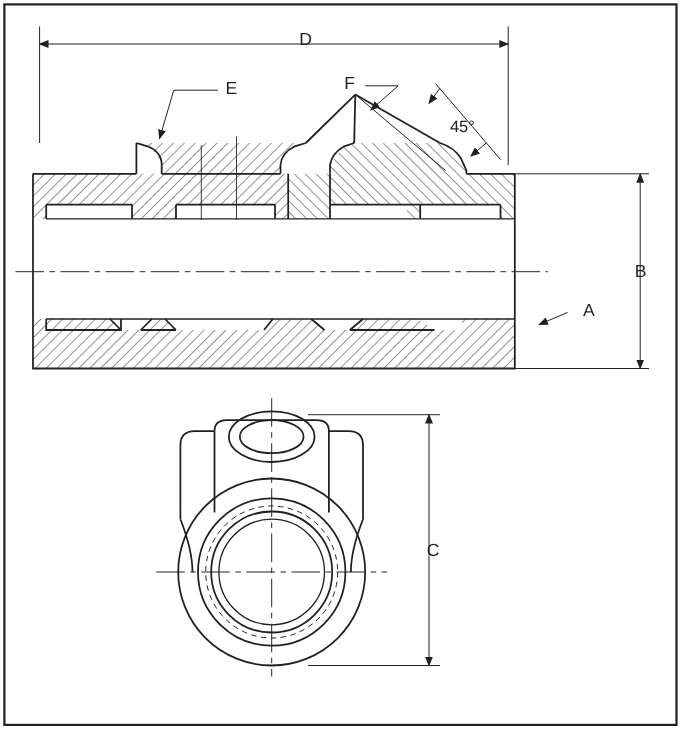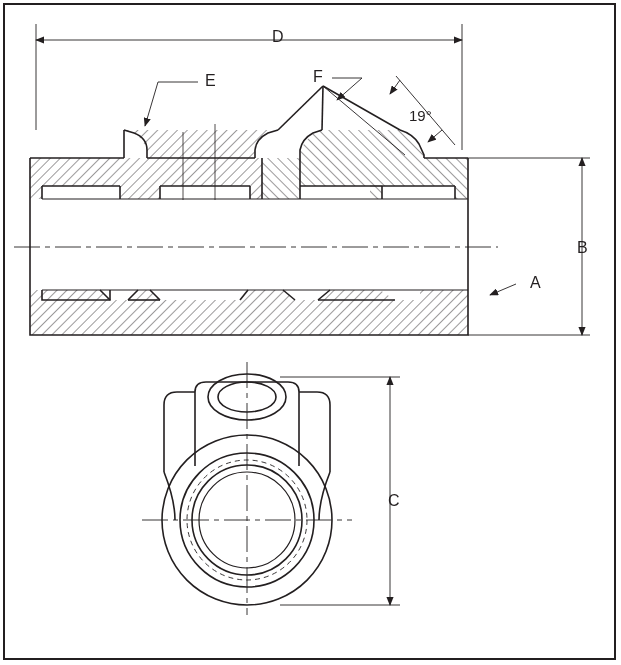--- a/index.html
+++ b/index.html
@@ -251,21 +251,21 @@
       </g>
     </g>
   </svg>
 
   <div class="lbl big" style="left:272px; top:28px;">D</div>
 
   <div class="lbl big" style="left:205px; top:72px;">E</div>
 
   <div class="lbl big" style="left:313px; top:68px;">F</div>
 
-  <div class="lbl" style="left:409px; top:107px;">19°</div>
+  <div class="lbl" style="left:409px; top:107px;">45°</div>
 
   <div class="lbl big" style="left:577px; top:239px;">B</div>
 
   <div class="lbl big" style="left:530px; top:274px;">A</div>
 
   <div class="lbl big" style="left:388px; top:492px;">C</div>
 
 </div>
 
 </body></html>

